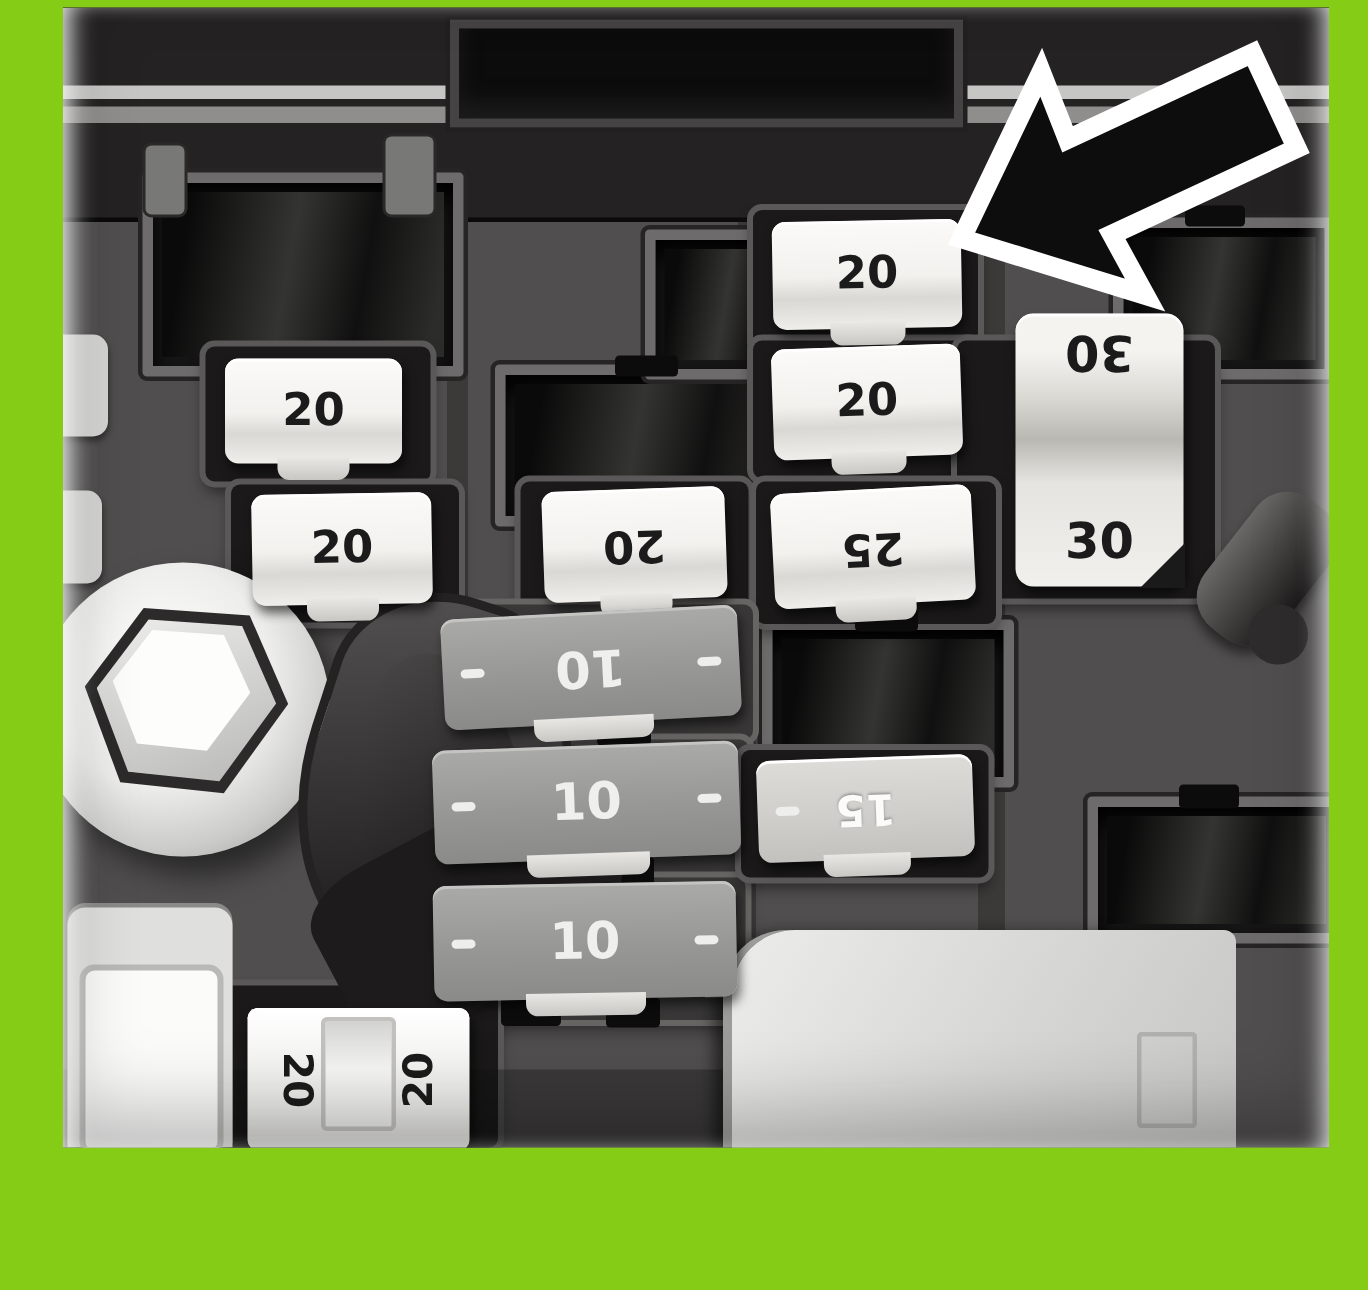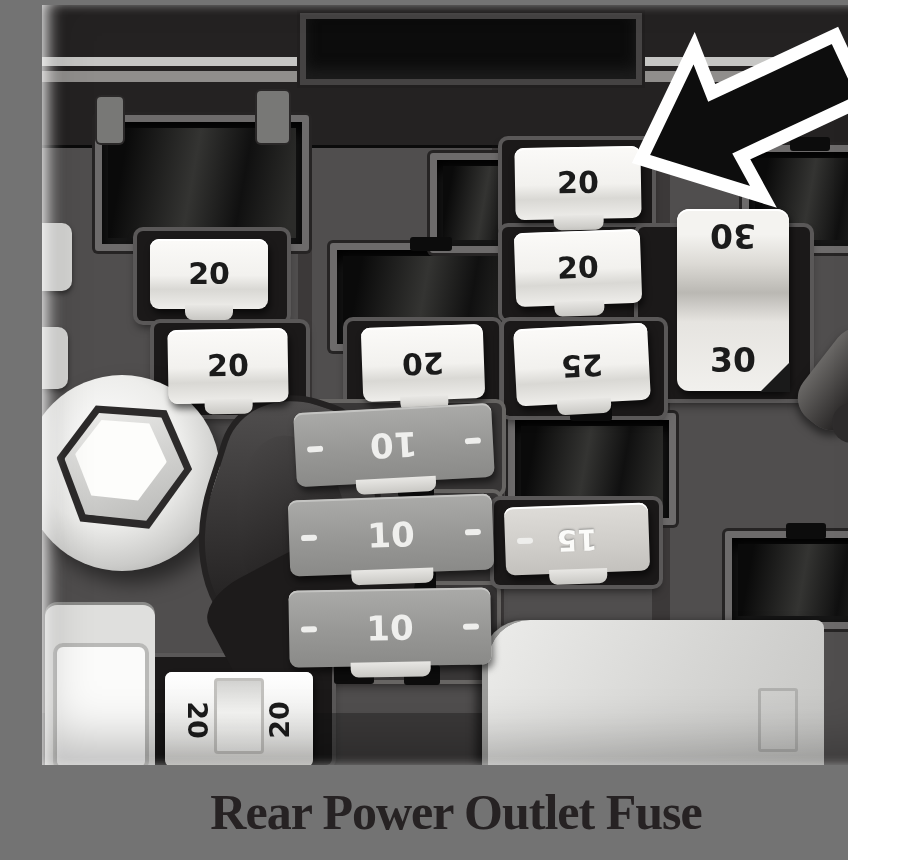--- a/index.html
+++ b/index.html
@@ -1,16 +1,16 @@
 <!DOCTYPE html>
 <html><head>
 <meta charset="utf-8">
 <style>
   html,body{margin:0;padding:0;background:#ffffff;}
-  .stage{position:relative;width:848px;height:860px;background:#737373;overflow:hidden;
+  .stage{position:relative;width:912px;height:860px;background:#84cc16;overflow:hidden;
          font-family:"DejaVu Sans","Liberation Sans",sans-serif;}
   
   .photo{position:absolute;left:42px;top:5px;width:844px;height:760px;background:#504e4e;overflow:hidden;}
   .photo-fade{position:absolute;inset:0;z-index:60;pointer-events:none;
       box-shadow:inset 14px 0 18px -10px #ffffff, inset -12px 0 18px -10px #ffffff, inset 0 -24px 50px rgba(0,0,0,.25);}
   .band{position:absolute;left:0;top:0;width:100%;height:140px;background:#242222;border-bottom:3px solid #0a0a0a;}
   .stripe1{position:absolute;left:0;top:52px;width:100%;height:9px;background:#c6c6c4;}
   .stripe2{position:absolute;left:0;top:66px;width:100%;height:11px;background:#908e8c;}
   .topslot{position:absolute;left:258px;top:8px;width:330px;height:60px;background:#0c0c0c;
       border:6px solid #454343;box-shadow:0 0 0 3px #211f1f, inset 0 -10px 14px #1c1c1c;}
@@ -222,14 +222,13 @@
       <span class="vamp vr">20</span>
     </div>
 
     <div class="photo-fade"></div>
   </div>
 
   <svg class="arrow-svg" width="912" height="860" viewBox="0 0 912 860">
     <polygon transform="translate(641,159) rotate(-25)" points="0,0 95,-78 92,-30 228,-30 228,40 92,40 95,86" fill="#0d0d0d" stroke="#ffffff" stroke-width="13" stroke-linejoin="miter"></polygon>
   </svg>
 
-  <div class="caption">Rear Power Outlet Fuse</div>
 </div>
 
 </body></html>

